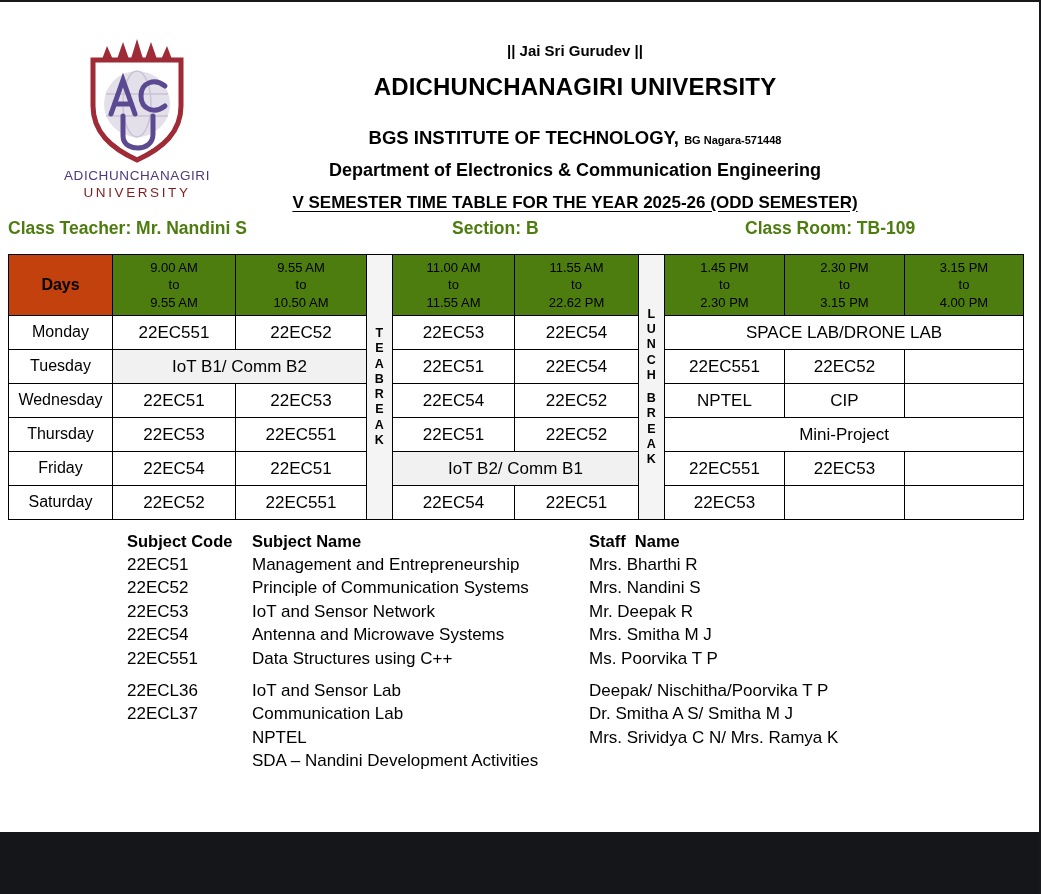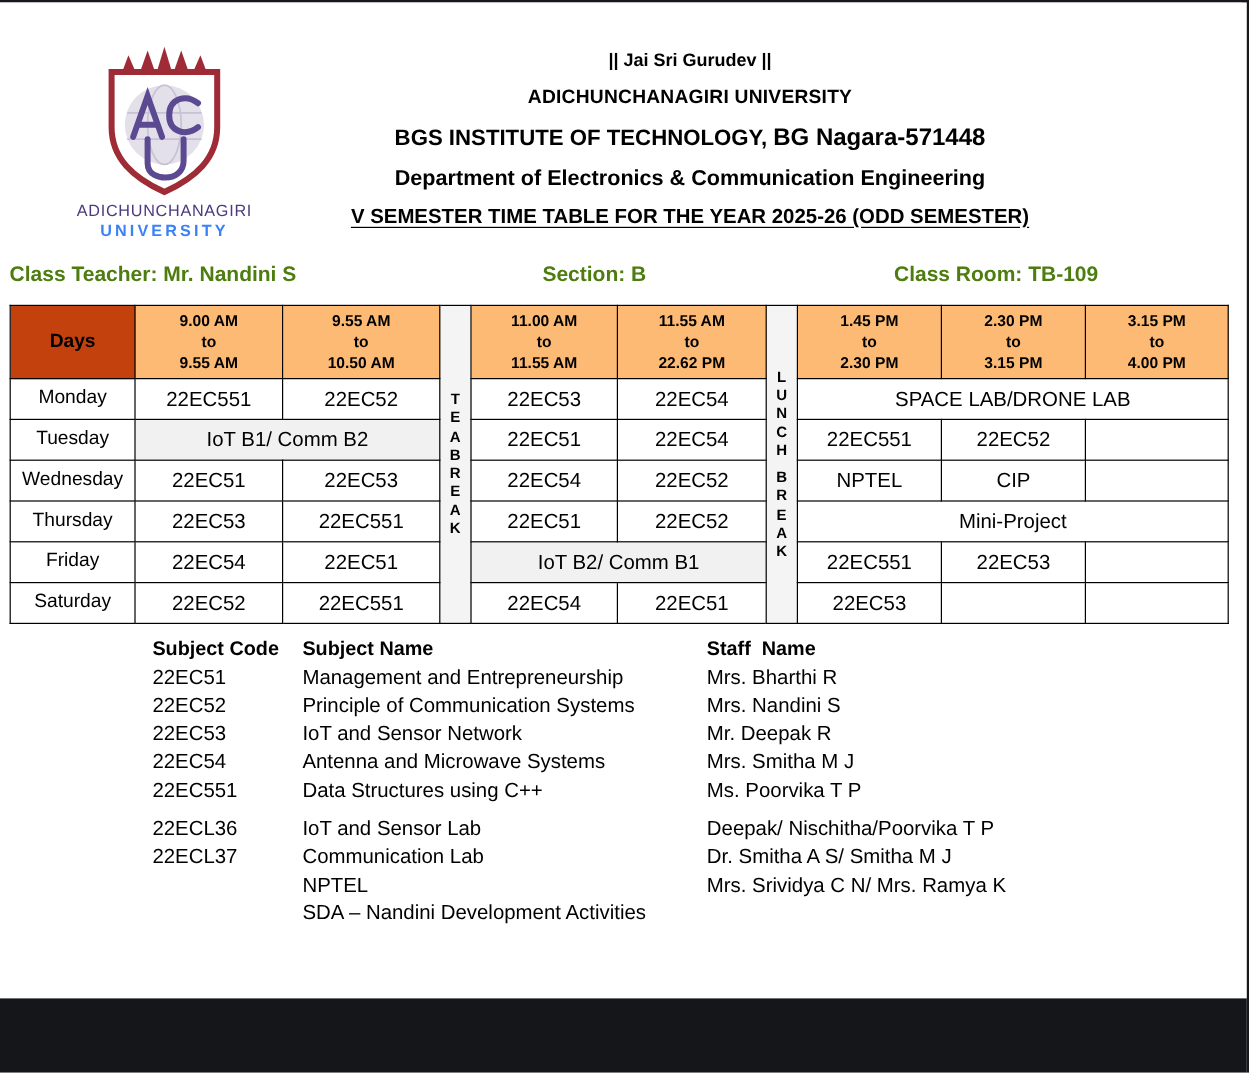--- a/index.html
+++ b/index.html
@@ -55,36 +55,35 @@
   .logo-line1 {
     font-size: 13.5px;
     letter-spacing: 0.6px;
     color: #4b3a7e;
     margin-top: 4px;
     font-family: "Liberation Sans", sans-serif;
   }
   .logo-line2 {
     font-size: 13.5px;
     letter-spacing: 2.6px;
-    color: #3b82f6;
+    color: #7f1d1d;
     margin-top: 2px;
-    font-weight: bold;
   }
   .titles {
     position: absolute;
     left: 215px;
     top: 40px;
     width: 720px;
     text-align: center;
     color: #000;
   }
   .t-gurudev { font-size: 15px; font-weight: bold; margin-bottom: 14px; }
-  .t-university { font-size: 16px; font-weight: bold; letter-spacing: 0.2px; margin-bottom: 13px;}
+  .t-university { font-size: 24px; font-weight: bold; letter-spacing: 0.2px; margin-bottom: 26px;}
   .t-institute { font-size: 18.5px; font-weight: bold; margin-bottom: 11px; }
-  .t-institute .small { font-size: 20px; }
+  .t-institute .small { font-size: 11px; }
   .t-dept { font-size: 18px; font-weight: bold; margin-bottom: 12px; }
   .t-sem { font-size: 17px; font-weight: bold; text-decoration: underline; text-underline-offset: 3px;}
 
   
   .meta-row {
     position: absolute;
     left: 0;
     top: 216px;
     width: 1000px;
     height: 26px;
@@ -110,23 +109,23 @@
     table-layout: fixed;
   }
   table.tt td, table.tt th {
     border: 1.6px solid #000;
     padding: 0;
     text-align: center;
     vertical-align: middle;
     color: #000;
   }
   .hdr-cell {
-    background: #fdba74;
+    background: #4d7c0f;
     font-size: 13px;
-    font-weight: bold;
+    font-weight: normal;
     line-height: 1.35;
     height: 60px;
     padding: 4px 2px;
   }
   .days-cell {
     background: #c2410c;
     font-size: 16px;
     font-weight: bold;
   }
   .day-name {

